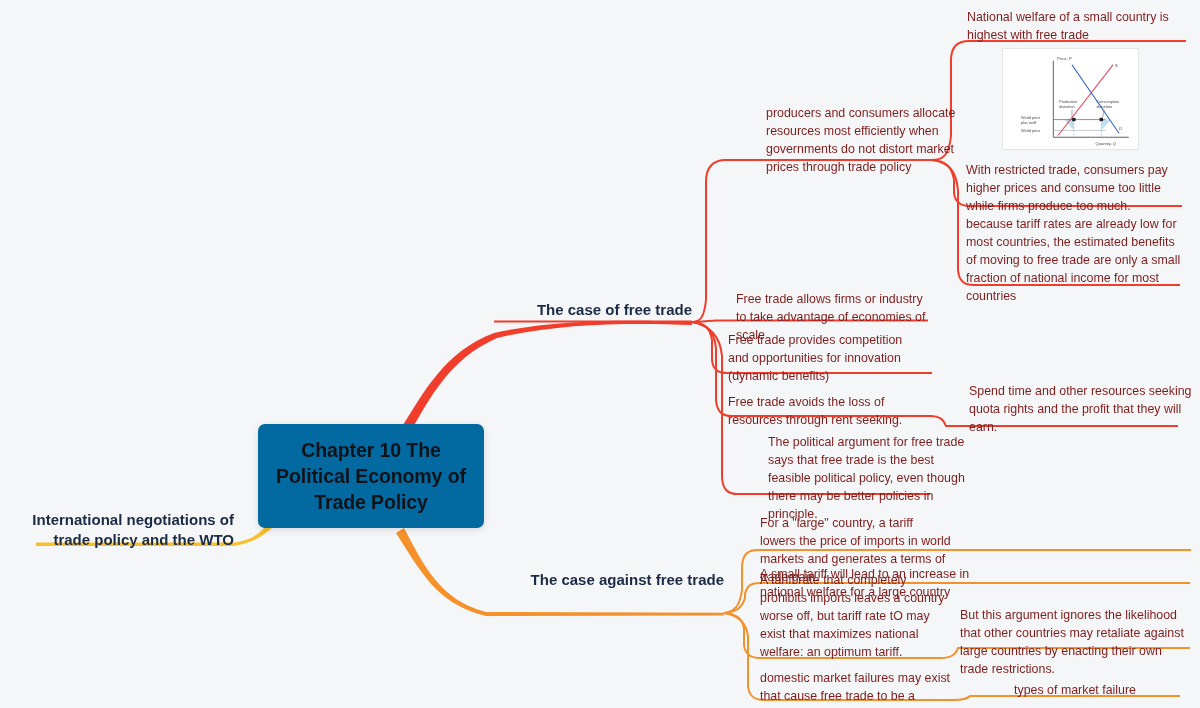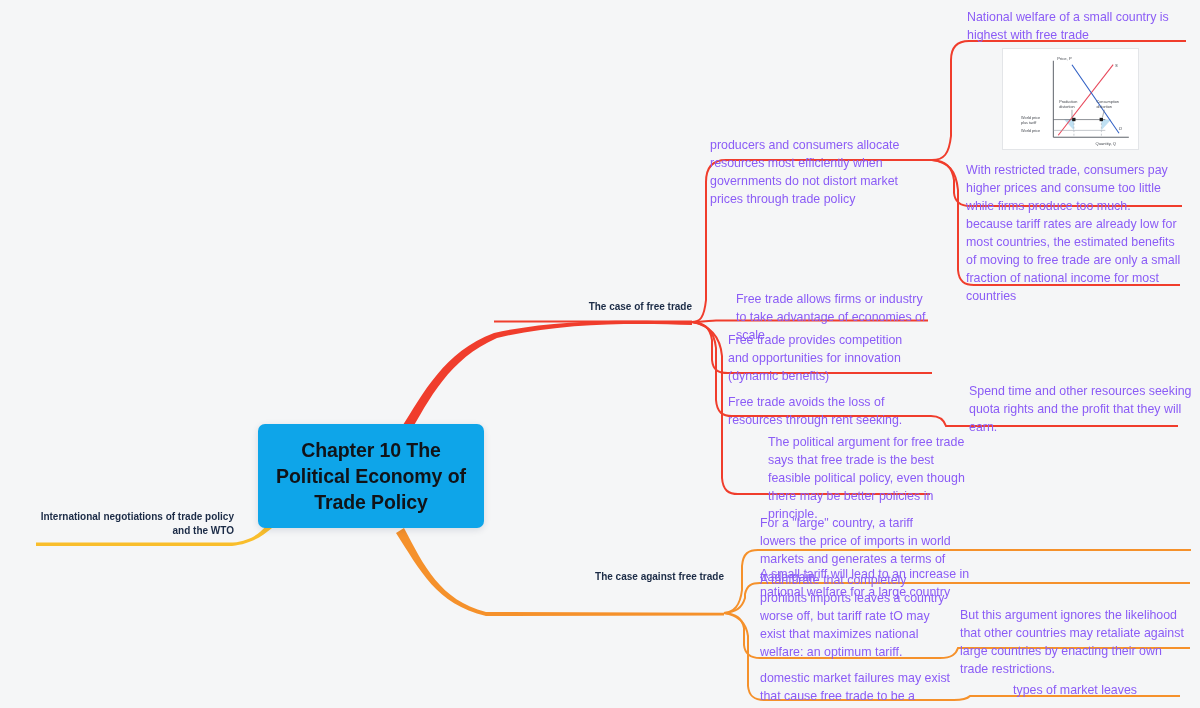--- a/index.html
+++ b/index.html
@@ -11,49 +11,49 @@
     overflow:hidden;
     position:relative;
   }
   #links{position:absolute;inset:0;width:1200px;height:708px;pointer-events:none;}
 
   .node{position:absolute;box-sizing:border-box;}
 
   
   .central{
     left:258px;top:424px;width:226px;height:104px;
-    background:#0ea5e9;
+    background:#0369a1;
     border-radius:7px;
     box-shadow:0 2px 7px rgba(9,30,66,.13);
     display:flex;align-items:center;justify-content:center;
     text-align:center;
     font-weight:bold;
     font-size:19.5px;
     line-height:1.34;
     letter-spacing:-0.1px;
     color:#111318;
     padding:6px 6px;
   }
 
   
   .branch-label{
     font-weight:bold;
-    font-size:10px;
+    font-size:15px;
     line-height:1.35;
     color:#1b2b46;
     text-align:right;
     white-space:nowrap;
   }
   .branch-label.left{text-align:right;white-space:normal;}
 
   
   .leaf{
     font-size:12.4px;
     line-height:1.46;
-    color:#8b5cf6;
+    color:#7f1d1d;
   }
   .leaf.center{text-align:center;}
 
   
   .thumb{
     position:absolute;
     left:1002px;top:48px;width:137px;height:102px;
     background:#ffffff;
     border:1px solid #e3e5e8;
     box-sizing:border-box;
@@ -106,21 +106,21 @@
 <div class="node central">
   <span>Chapter 10 The Political Economy of Trade Policy</span>
 </div>
 
 <div class="node branch-label" style="left:440px;top:300px;width:252px;">The case of free trade</div>
 
 <div class="node branch-label" style="left:470px;top:570px;width:254px;">The case against free trade</div>
 
 <div class="node branch-label left" style="left:22px;top:510px;width:212px;">International negotiations of trade policy and the WTO</div>
 
-<div class="node leaf" style="left:710px;top:104px;width:205px;margin-top:32px;">producers and consumers allocate resources most efficiently when governments do not distort market prices through trade policy</div>
+<div class="node leaf" style="left:766px;top:104px;width:205px;">producers and consumers allocate resources most efficiently when governments do not distort market prices through trade policy</div>
 
 <div class="node leaf" style="left:728px;top:290px;width:198px;margin-left:8px;">Free trade allows firms or industry to take advantage of economies of scale</div>
 
 <div class="node leaf" style="left:728px;top:331px;width:198px;">Free trade provides competition and opportunities for innovation (dynamic benefits)</div>
 
 <div class="node leaf" style="left:728px;top:393px;width:198px;">Free trade avoids the loss of resources through rent seeking.</div>
 
 <div class="node leaf" style="left:768px;top:433px;width:200px;">The political argument for free trade says that free trade is the best feasible political policy, even though there may be better policies in principle.</div>
 
 <div class="node leaf" style="left:967px;top:8px;width:218px;">National welfare of a small country is highest with free trade</div>
@@ -174,13 +174,13 @@
 <div class="node leaf" style="left:760px;top:514px;width:192px;">For a "large" country, a tariff lowers the price of imports in world markets and generates a terms of trade gain.</div>
 
 <div class="node leaf" style="left:760px;top:565px;width:210px;">A small tariff will lead to an increase in national welfare for a large country</div>
 
 <div class="node leaf" style="left:760px;top:571px;width:196px;">A tariff rate that completely prohibits imports leaves a country worse off, but tariff rate tO may exist that maximizes national welfare: an optimum tariff.</div>
 
 <div class="node leaf" style="left:760px;top:669px;width:204px;">domestic market failures may exist that cause free trade to be a suboptimal policy.</div>
 
 <div class="node leaf" style="left:960px;top:606px;width:226px;">But this argument ignores the likelihood that other countries may retaliate against large countries by enacting their own trade restrictions.</div>
 
-<div class="node leaf center" style="left:970px;top:681px;width:210px;">types of market leaves</div>
+<div class="node leaf center" style="left:970px;top:681px;width:210px;">types of market failure</div>
 
 </body></html>

